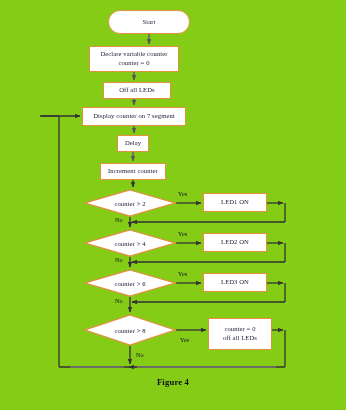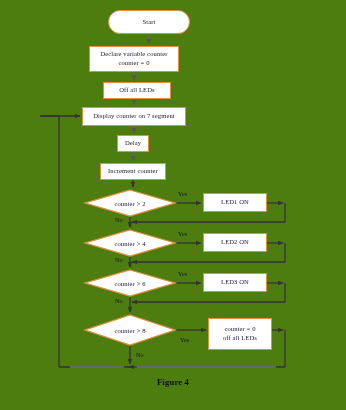--- a/index.html
+++ b/index.html
@@ -12,21 +12,21 @@
     width: 346px;
     height: 410px;
     font-family: "Liberation Serif", "DejaVu Serif", serif;
     color: #1a1a2e;
     overflow: hidden;
   }
   #canvas {
     position: relative;
     width: 346px;
     height: 410px;
-    background: #4d7c0f;
+    background: #84cc16;
   }
   svg.wires {
     position: absolute;
     left: 0;
     top: 0;
     width: 346px;
     height: 410px;
     pointer-events: none;
   }
   .node {

